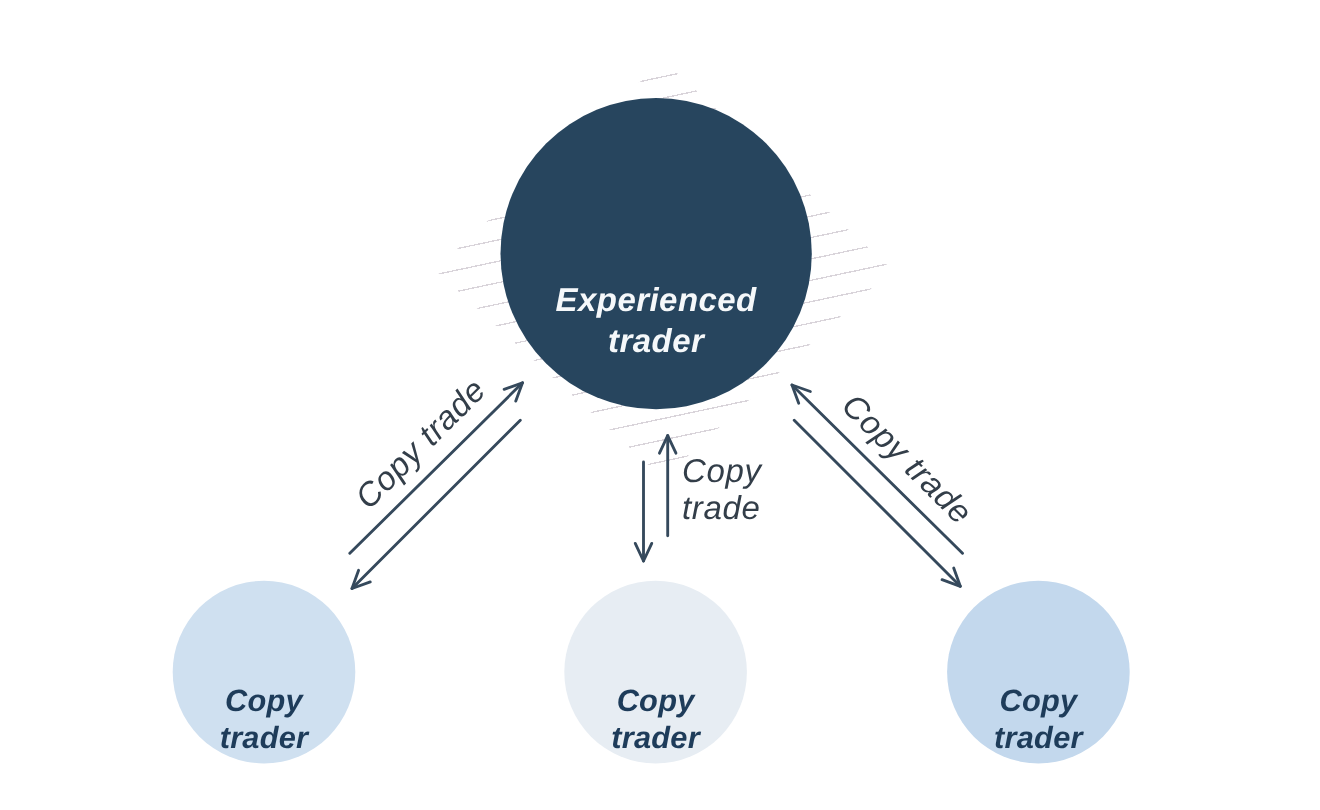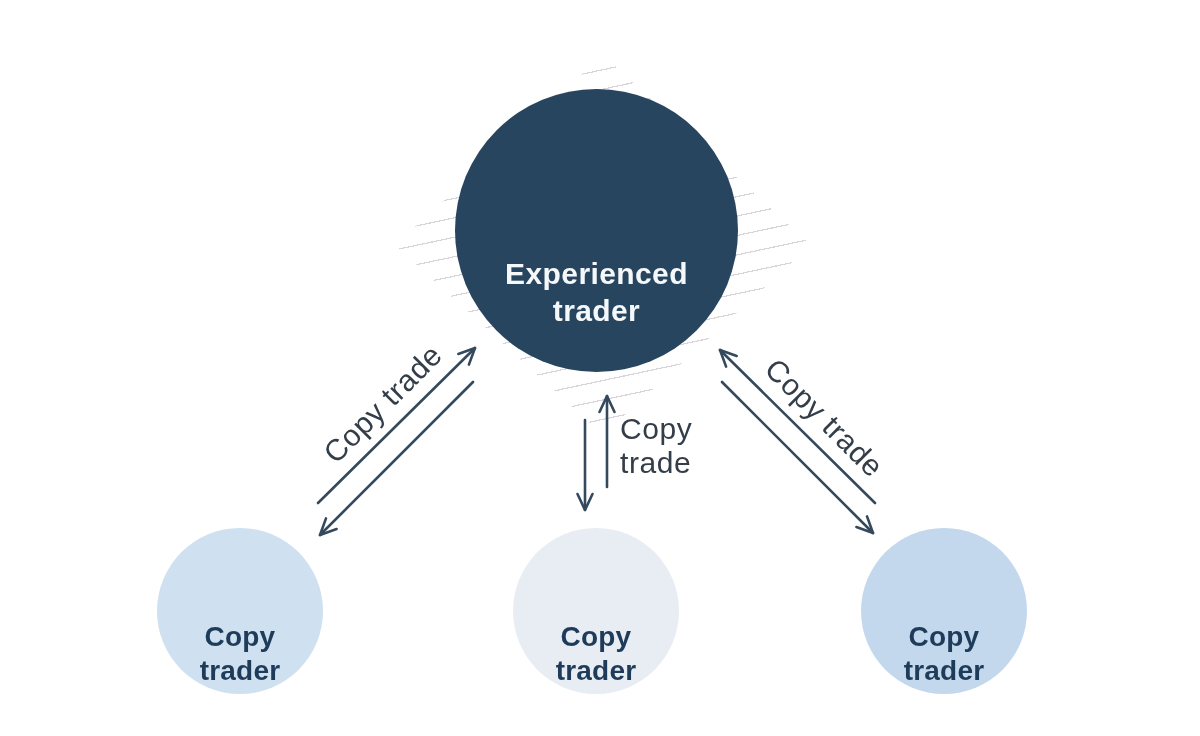--- a/index.html
+++ b/index.html
@@ -17,20 +17,21 @@
   *{box-sizing:border-box;margin:0;padding:0;}
   body{
     font-family:"Liberation Sans","DejaVu Sans",sans-serif;
     background:#fff;
   }
   .stage{
     position:relative;
     width:1200px;height:736px;
     background:var(--background);
     overflow:hidden;
+    font-style:italic;
   }
 
   
   .hatch{
     position:absolute;
     left:395px;top:55px;width:416px;height:380px;
     background:repeating-linear-gradient(168deg,
       var(--hatch-line-color) 0 1.2px,
       transparent 1.2px 19px);
     clip-path:polygon(50% 0, 100% 50%, 50% 100%, 0 50%);

